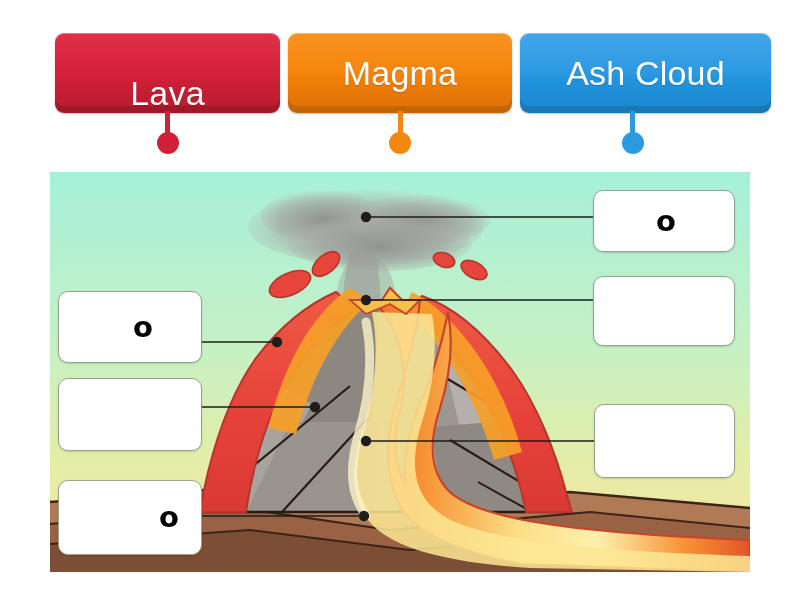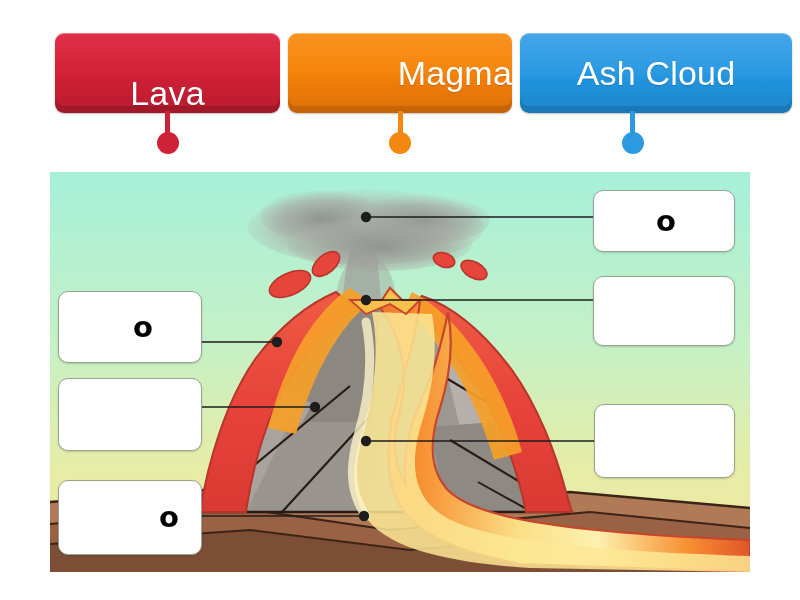--- a/index.html
+++ b/index.html
@@ -29,21 +29,20 @@
     box-shadow: inset 0 1px 0 rgba(255,255,255,.32),
                 inset 0 -7px 0 rgba(0,0,0,.13),
                 0 1px 2px rgba(0,0,0,.25);
     align-items: flex-end;
   }
   .tile-orange {
     background: linear-gradient(#f9931f 0%, #f5860e 48%, #ef7d07 60%, #dd7008 100%);
     box-shadow: inset 0 1px 0 rgba(255,255,255,.34),
                 inset 0 -7px 0 rgba(0,0,0,.11),
                 0 1px 2px rgba(0,0,0,.25);
-    justify-content: flex-end;
   }
   .tile-blue {
     background: linear-gradient(#45a6e8 0%, #2b9ae2 48%, #2093dd 60%, #1d86cb 100%);
     box-shadow: inset 0 1px 0 rgba(255,255,255,.34),
                 inset 0 -7px 0 rgba(0,0,0,.11),
                 0 1px 2px rgba(0,0,0,.25);
   }
   .tile-stem { position: absolute; width: 5px; }
   .tile-dot  { position: absolute; width: 22px; height: 22px; border-radius: 50%; }
 
@@ -83,21 +82,21 @@
       <div class="tile tile-red" style="left: 55px; top: 33px; width: 225px; height: 80px;">
         <span>Lava</span>
       </div>
       <div class="tile-stem" style="left: 165px; top: 111px; height: 27px; background: rgb(207, 34, 56);"></div>
       <div class="tile-dot" style="left: 156.5px; top: 132px; background: rgb(207, 34, 56);"></div>
       <div class="tile tile-orange" style="left: 288px; top: 33px; width: 224px; height: 80px;">
         <span>Magma</span>
       </div>
       <div class="tile-stem" style="left: 397.5px; top: 111px; height: 27px; background: rgb(244, 135, 15);"></div>
       <div class="tile-dot" style="left: 389px; top: 132px; background: rgb(244, 135, 15);"></div>
-      <div class="tile tile-blue" style="left: 520px; top: 33px; width: 272px; height: 80px;">
+      <div class="tile tile-blue" style="left: 520px; top: 33px; width: 251px; height: 80px;">
         <span>Ash Cloud</span>
       </div>
       <div class="tile-stem" style="left: 630px; top: 111px; height: 27px; background: rgb(44, 154, 225);"></div>
       <div class="tile-dot" style="left: 621.5px; top: 132px; background: rgb(44, 154, 225);"></div>
     </div>
 
   <div id="panel">
     <svg viewBox="0 0 700 400" xmlns="http://www.w3.org/2000/svg">
       <defs>
         <linearGradient id="sky" x1="0" y1="0" x2="0" y2="1">

